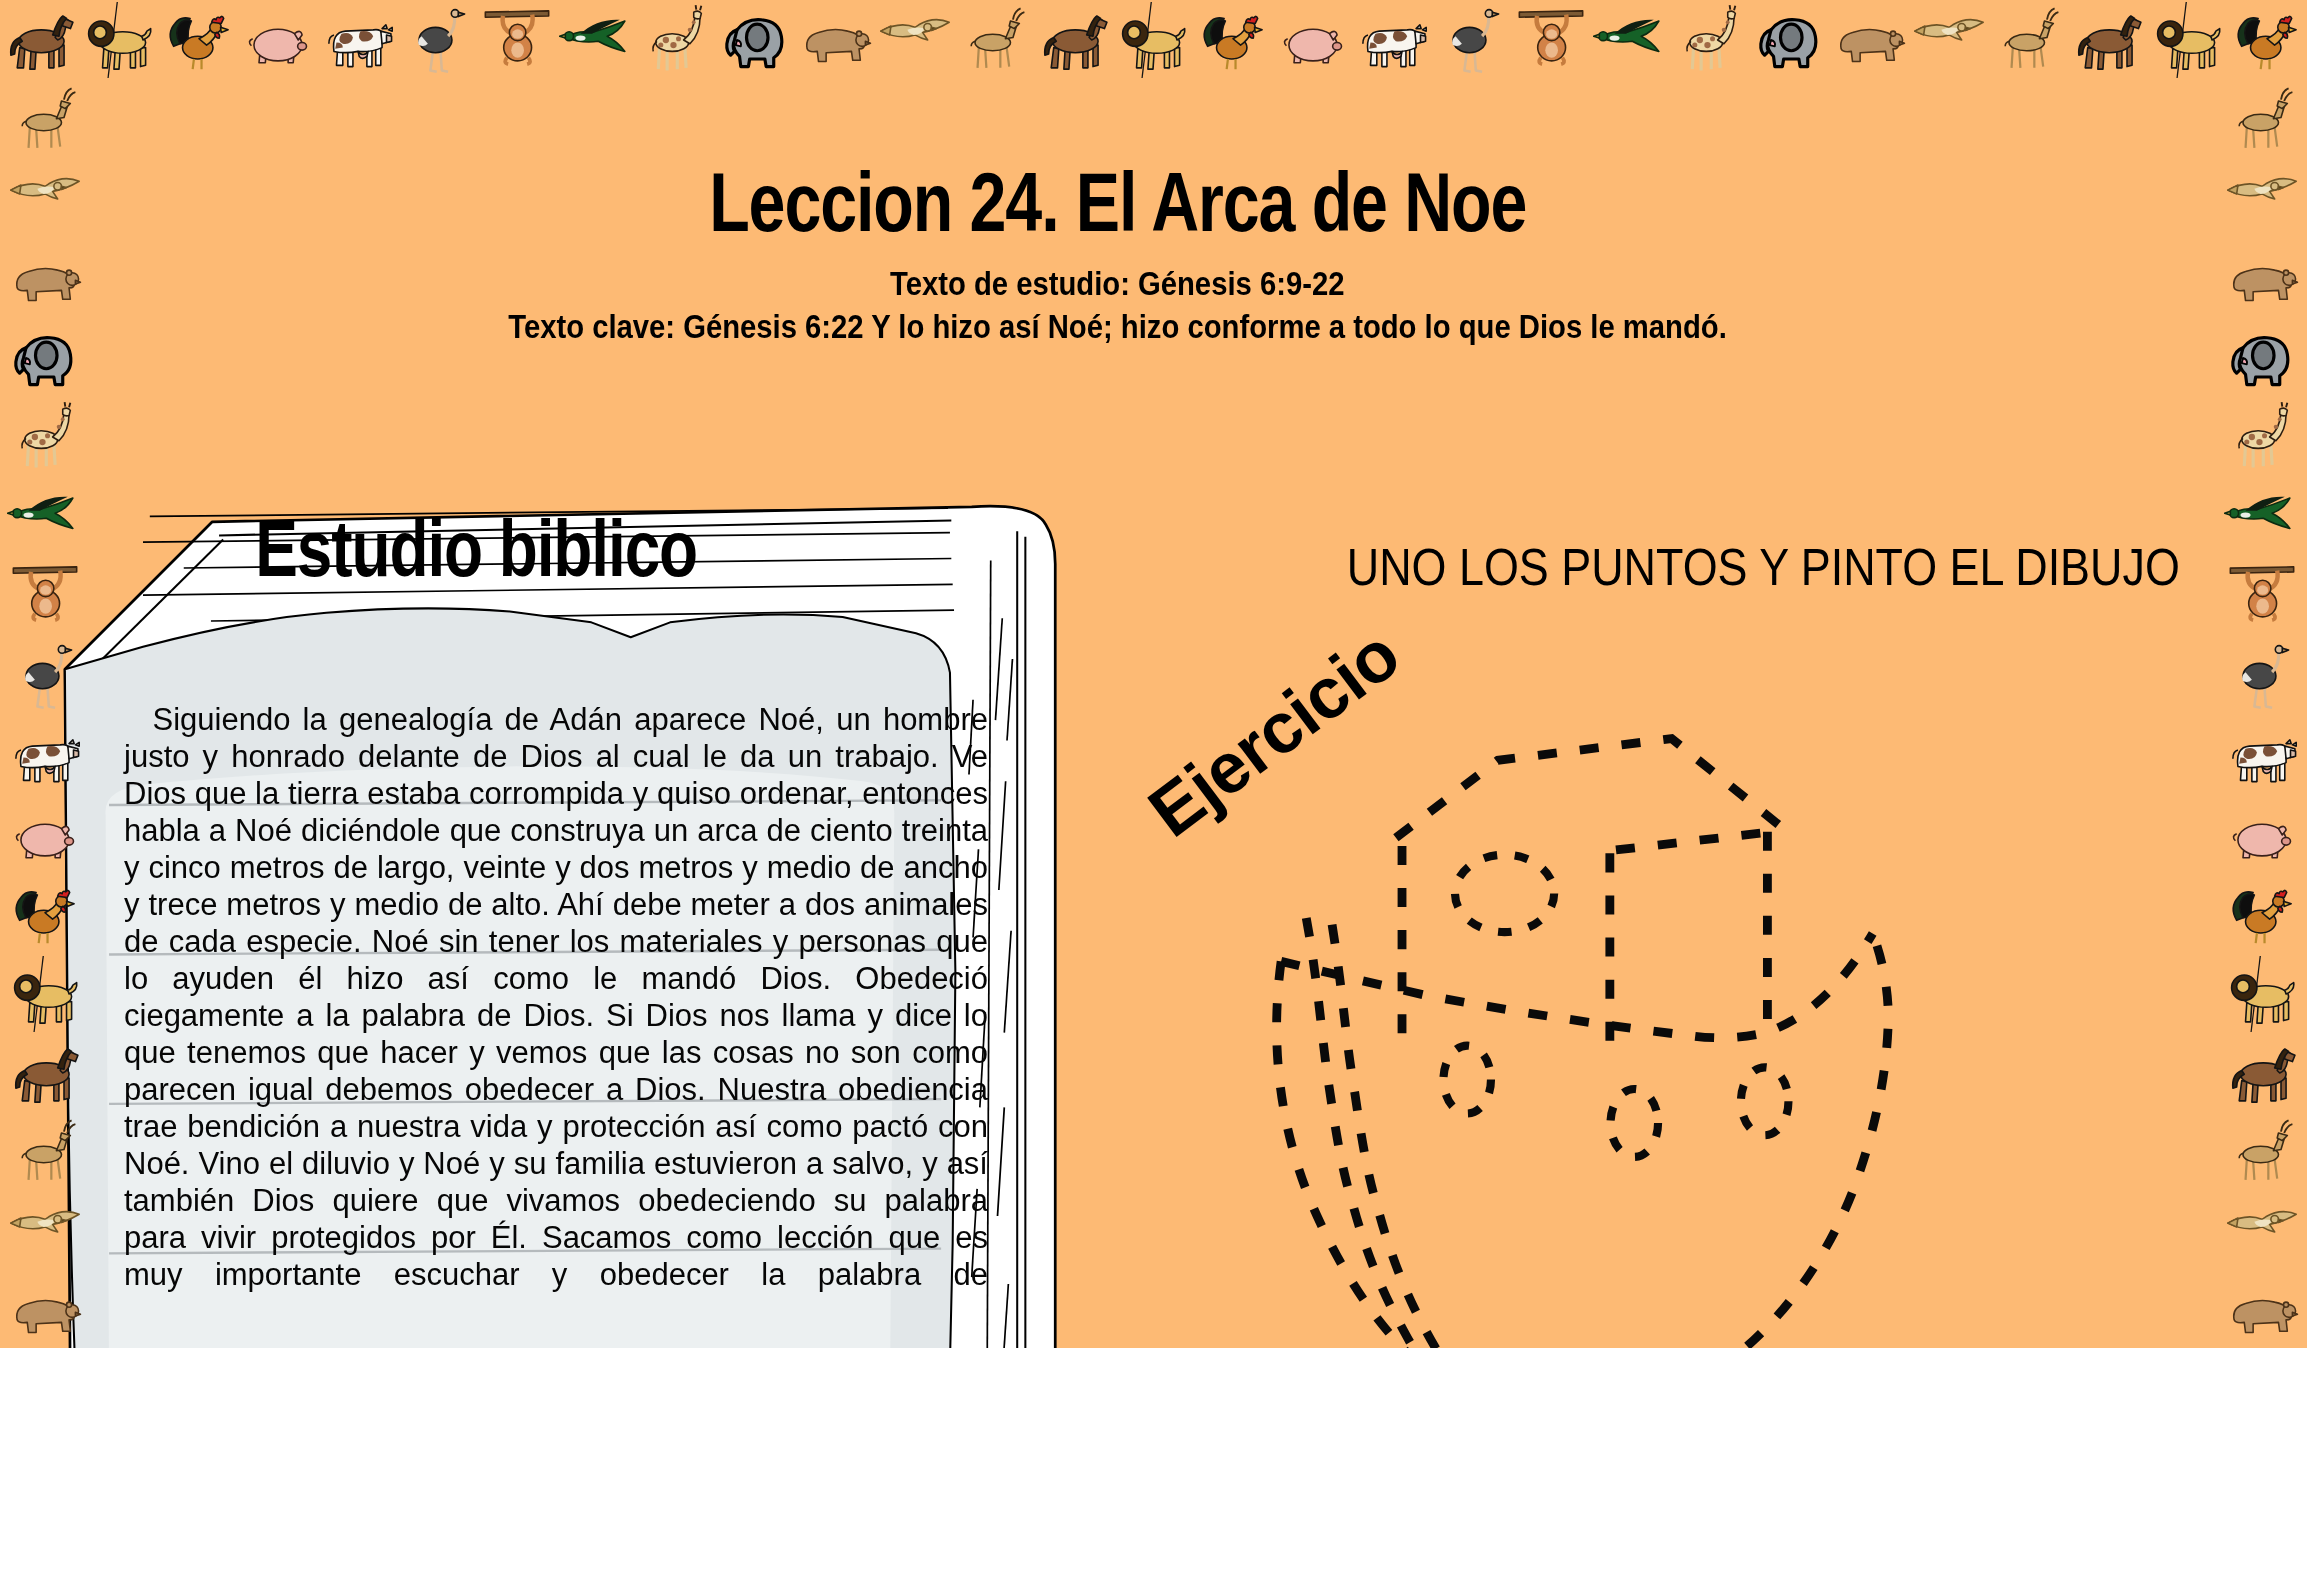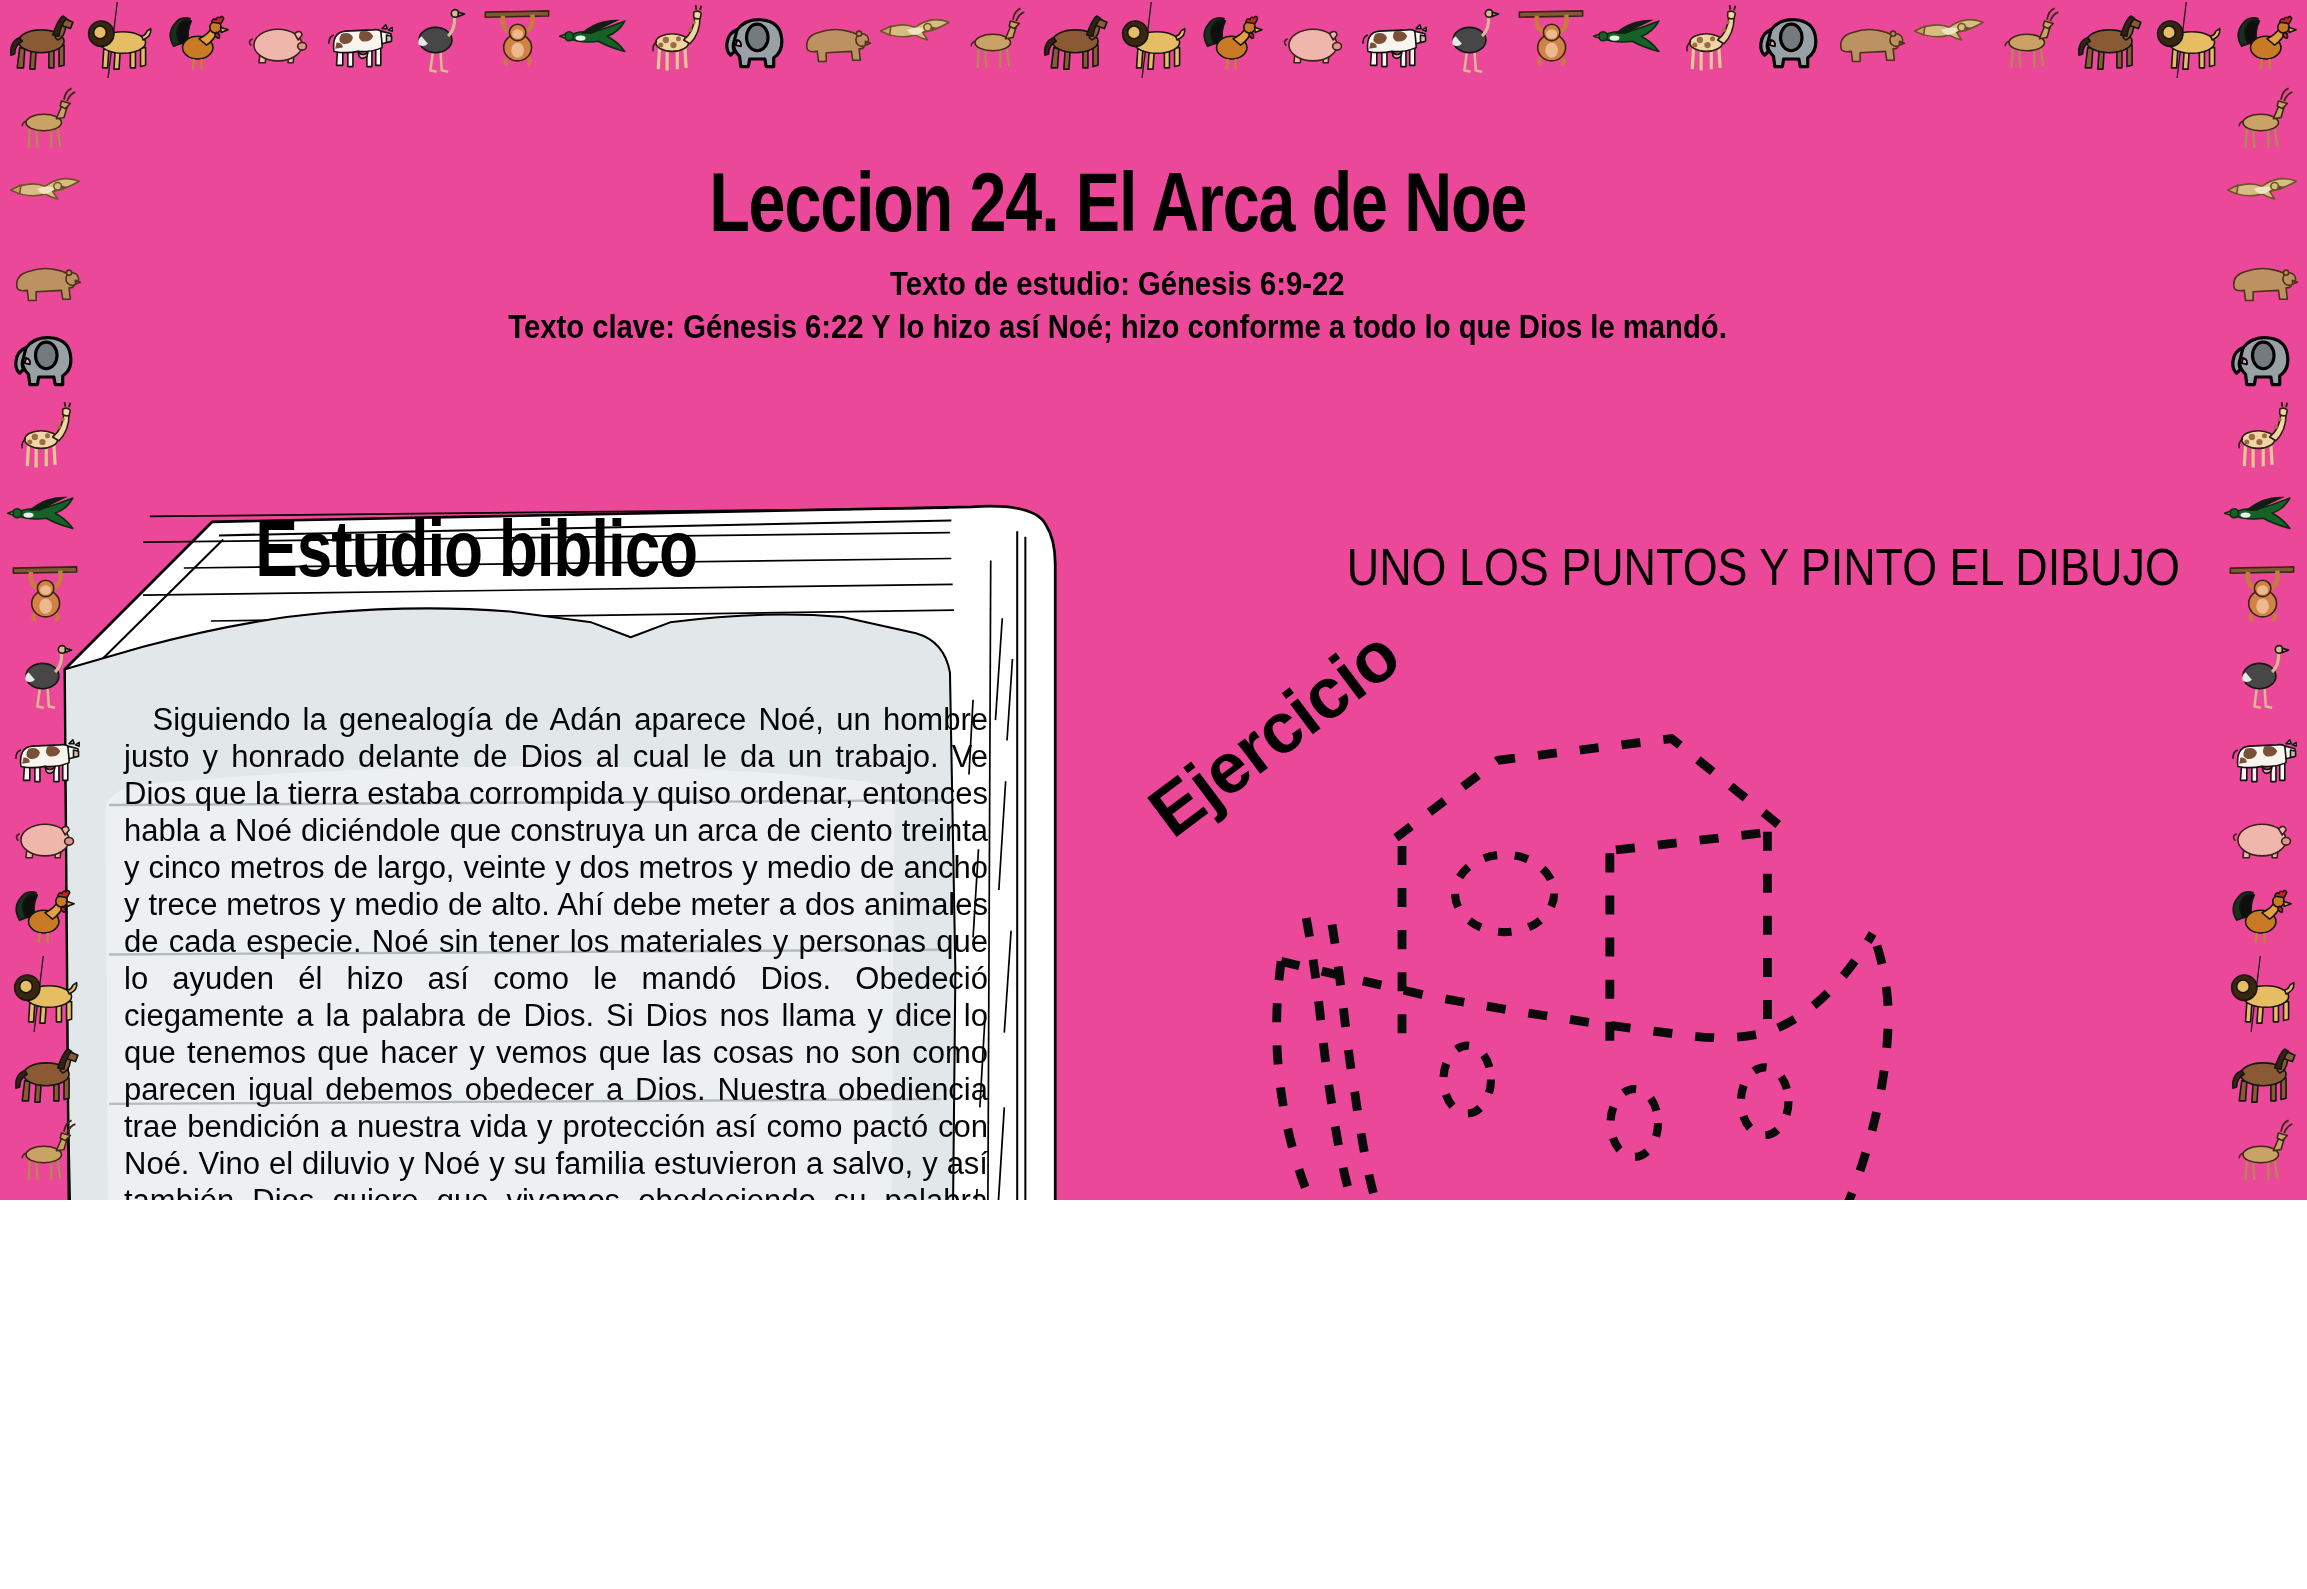--- a/index.html
+++ b/index.html
@@ -1,16 +1,16 @@
 <!DOCTYPE html>
 <html style="font-size:11px"><head>
 <meta charset="utf-8">
 <style>
   html,body{margin:0;padding:0;background:#ffffff;}
-  .page{position:relative;width:2307px;height:1200px;background:#ec4899;overflow:hidden;
+  .page{position:relative;width:2307px;height:1348px;background:#fdba74;overflow:hidden;
         font-family:"Liberation Sans",sans-serif;color:#000;}
   
   .strip{position:absolute;display:flex;z-index:40;}
   #b-top{left:0;top:0;width:2307px;height:80px;}
   #b-bottom{left:0;top:1510px;width:2307px;height:80px;}
   #b-left{left:0;top:80px;width:90px;height:1430px;flex-direction:column;}
   #b-right{left:2217px;top:80px;width:90px;height:1430px;flex-direction:column;}
   .cell{flex:1;display:flex;align-items:center;justify-content:center;}
   .animal{width:76px;height:76px;overflow:visible;}
   .defs{position:absolute;width:0;height:0;}

